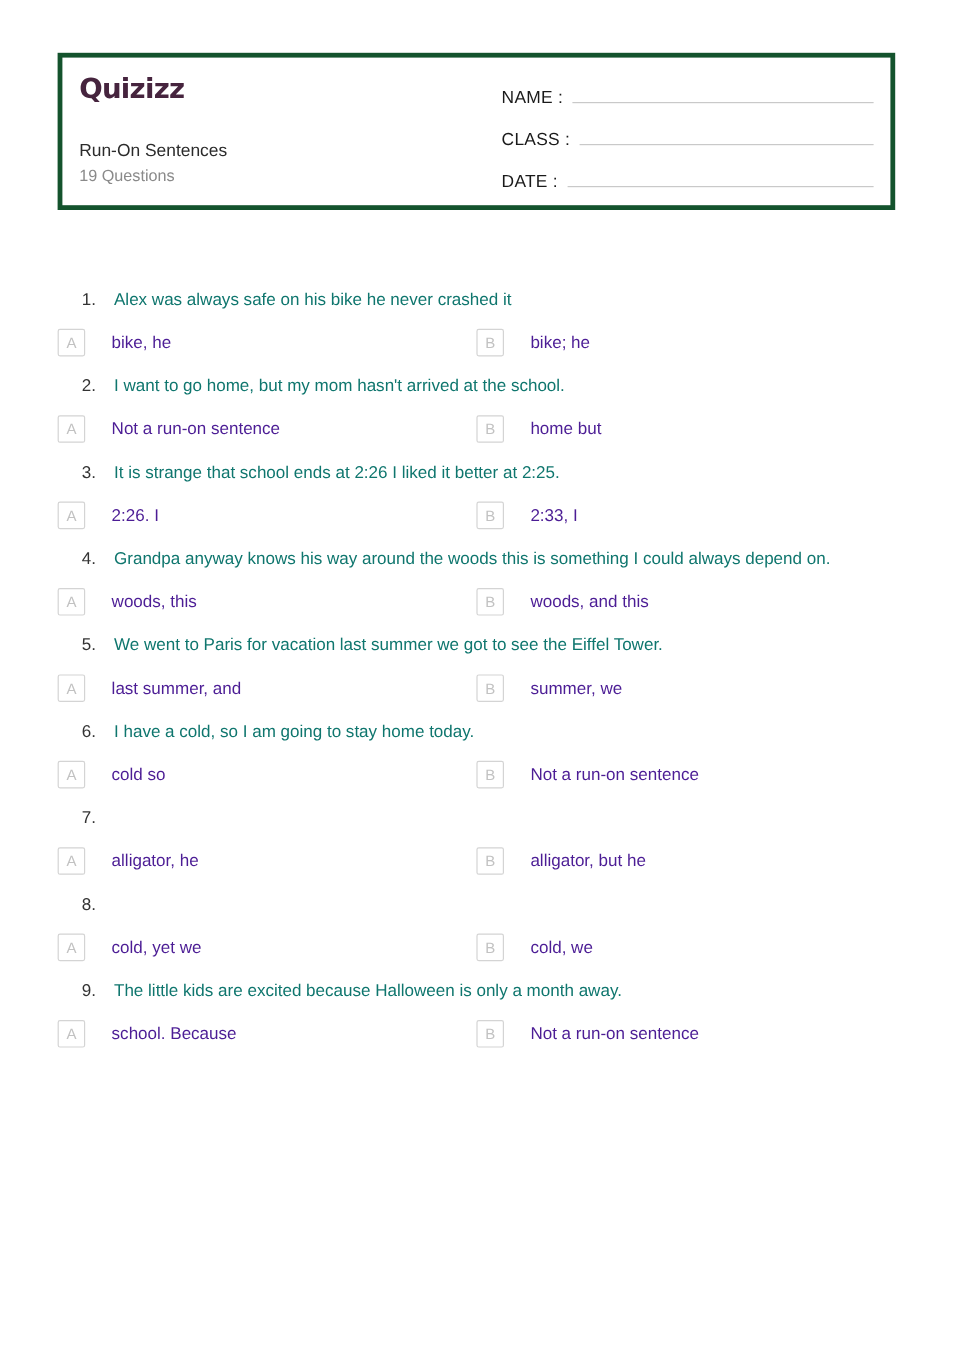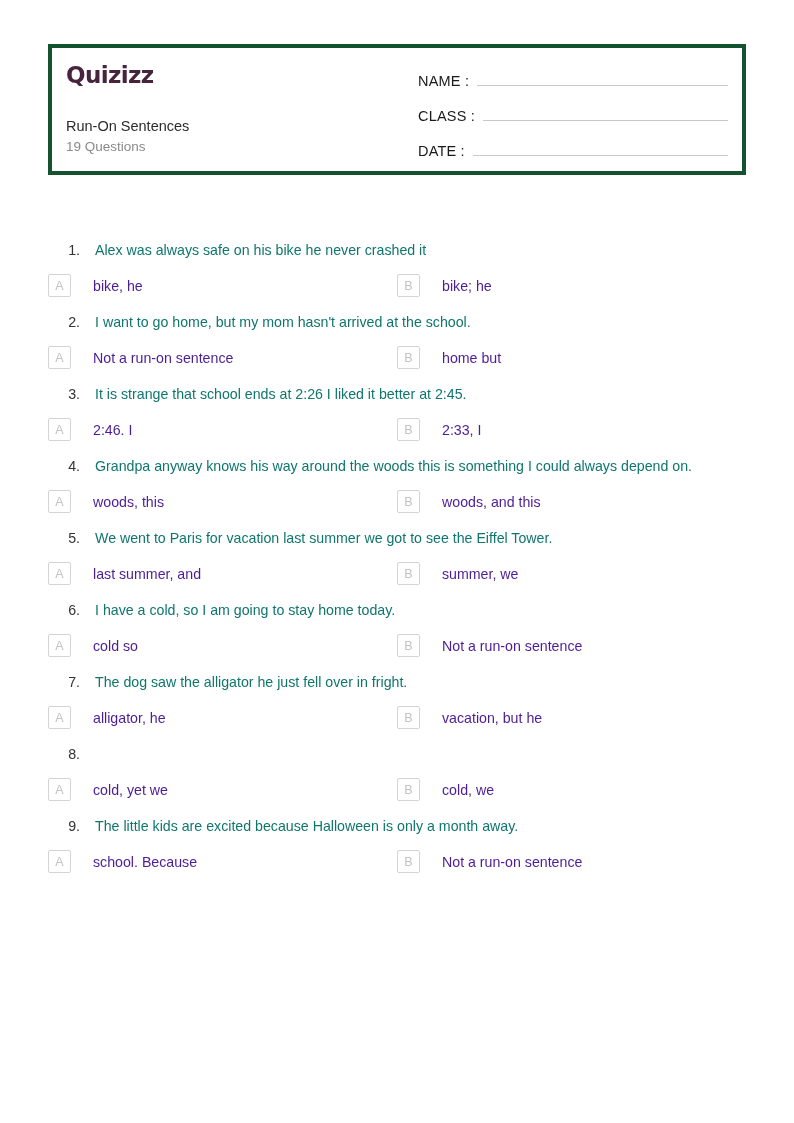--- a/index.html
+++ b/index.html
@@ -223,26 +223,26 @@
         <div class="option opt-b">
           <span class="option-letter">B</span>
           <span class="option-text">home but</span>
         </div>
       </div>
     </div>
 
     <div class="question-block">
       <div class="q-row">
         <div class="q-num">3.</div>
-        <div class="q-text">It is strange that school ends at 2:26 I liked it better at 2:45.</div>
-      </div>
-      <div class="options-row">
-        <div class="option opt-a">
-          <span class="option-letter">A</span>
-          <span class="option-text">2:46. I</span>
+        <div class="q-text">It is strange that school ends at 2:26 I liked it better at 2:25.</div>
+      </div>
+      <div class="options-row">
+        <div class="option opt-a">
+          <span class="option-letter">A</span>
+          <span class="option-text">2:26. I</span>
         </div>
         <div class="option opt-b">
           <span class="option-letter">B</span>
           <span class="option-text">2:33, I</span>
         </div>
       </div>
     </div>
 
     <div class="question-block">
       <div class="q-row">
@@ -291,30 +291,29 @@
         <div class="option opt-b">
           <span class="option-letter">B</span>
           <span class="option-text">Not a run-on sentence</span>
         </div>
       </div>
     </div>
 
     <div class="question-block">
       <div class="q-row">
         <div class="q-num">7.</div>
-        <div class="q-text">The dog saw the alligator he just fell over in fright.</div>
       </div>
       <div class="options-row">
         <div class="option opt-a">
           <span class="option-letter">A</span>
           <span class="option-text">alligator, he</span>
         </div>
         <div class="option opt-b">
           <span class="option-letter">B</span>
-          <span class="option-text">vacation, but he</span>
+          <span class="option-text">alligator, but he</span>
         </div>
       </div>
     </div>
 
     <div class="question-block">
       <div class="q-row">
         <div class="q-num">8.</div>
       </div>
       <div class="options-row">
         <div class="option opt-a">

